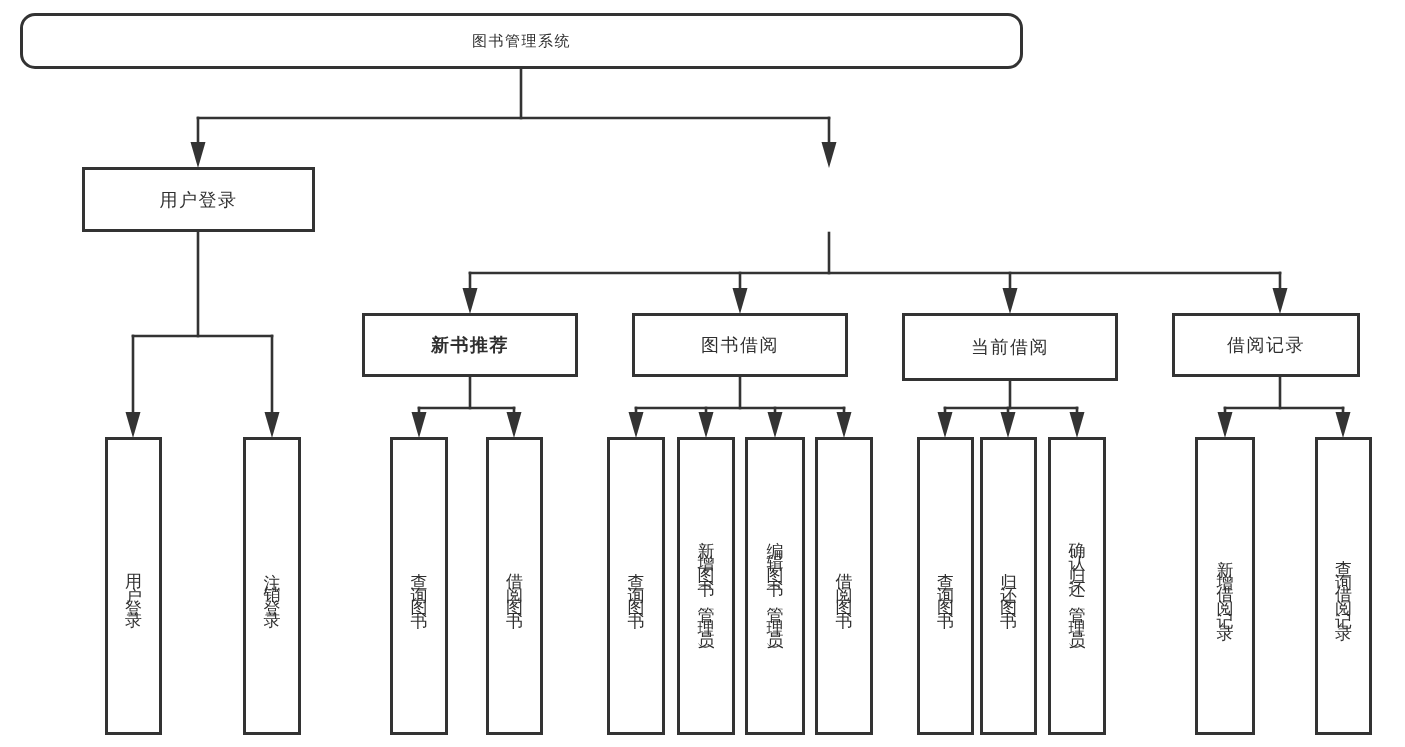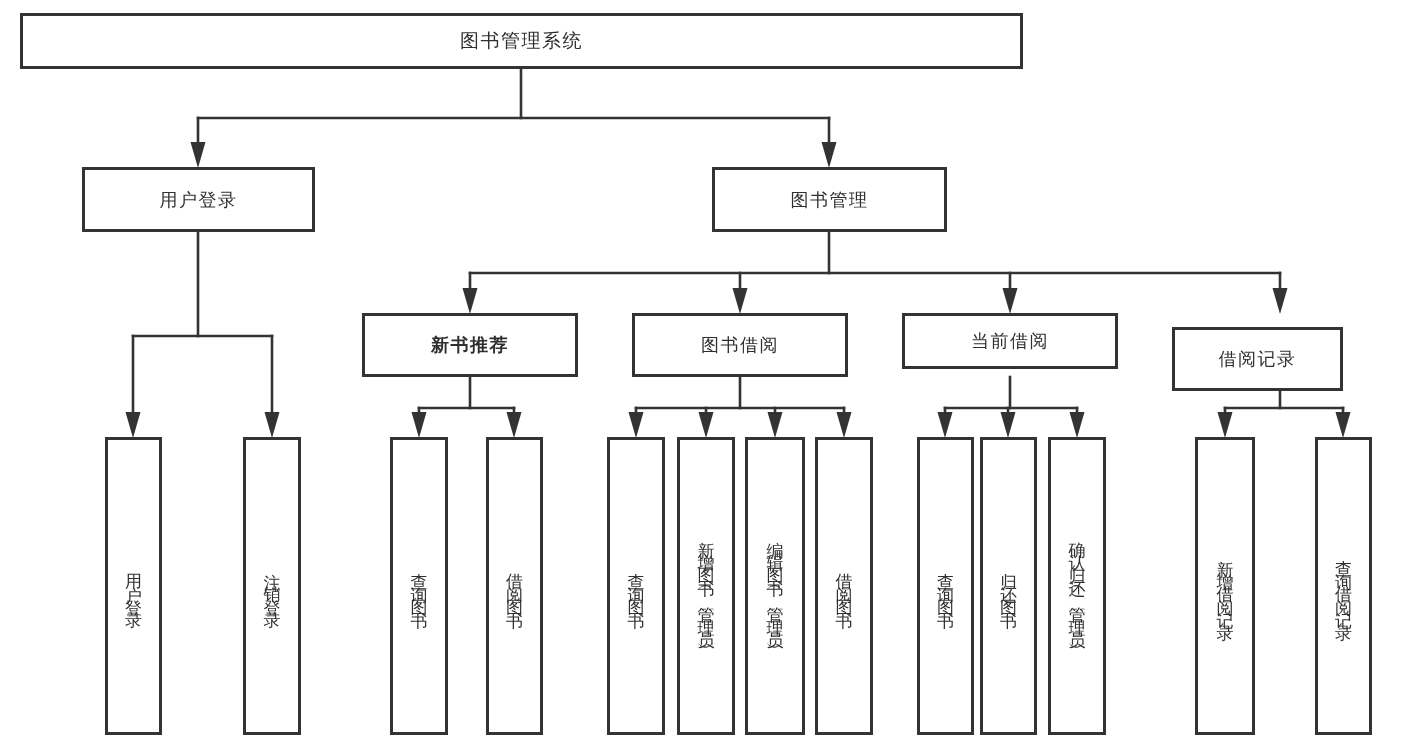--- a/index.html
+++ b/index.html
@@ -24,21 +24,21 @@
     background: #ffffff;
     display: flex;
     align-items: center;
     justify-content: center;
     color: #2f2f2f;
     font-size: 18px;
     letter-spacing: 1.5px;
     z-index: 2;
     white-space: nowrap;
   }
-  .hbox.root { font-size: 19px; }
+  .hbox.root { font-size: 15px; border-radius: 15px; }
   .vbox {
     position: absolute;
     box-sizing: border-box;
     border: 3px solid #333333;
     background: #ffffff;
     display: flex;
     align-items: center;
     justify-content: center;
     color: #2f2f2f;
     z-index: 2;
@@ -118,26 +118,25 @@
       <polygon points="1069.5,412 1084.5,412 1077,438" fill="#333333"></polygon>
       <line x1="1225" y1="408" x2="1225" y2="418" stroke="#333333" stroke-width="2.6" stroke-linecap="square"></line>
       <polygon points="1217.5,412 1232.5,412 1225,438" fill="#333333"></polygon>
       <line x1="1343" y1="408" x2="1343" y2="418" stroke="#333333" stroke-width="2.6" stroke-linecap="square"></line>
       <polygon points="1335.5,412 1350.5,412 1343,438" fill="#333333"></polygon>
     </svg>
 
   <div class="hbox root" style="left:20px; top:13px; width:1003px; height:56px;">图书管理系统</div>
 
   <div class="hbox" style="left:82px; top:167px; width:233px; height:65px;">用户登录</div>
-  <div class="hbox" style="left:712px; top:167px; width:235px; height:65px;">图书管理</div>
 
   <div class="hbox" style="left:362px; top:313px; width:216px; height:64px;font-weight:bold;">新书推荐</div>
   <div class="hbox" style="left:632px; top:313px; width:216px; height:64px;">图书借阅</div>
-  <div class="hbox" style="left:902px; top:313px; width:216px; height:56px;">当前借阅</div>
-  <div class="hbox" style="left:1172px; top:313px; width:171px; height:64px;margin-top:14px;">借阅记录</div>
+  <div class="hbox" style="left:902px; top:313px; width:216px; height:68px;">当前借阅</div>
+  <div class="hbox" style="left:1172px; top:313px; width:188px; height:64px;">借阅记录</div>
 
   <div class="vbox" style="left:105px; top:437px; width:57px; height:298px;">
     <span class="vtext">用户登录</span>
   </div>
   <div class="vbox" style="left:243px; top:437px; width:58px; height:298px;">
     <span class="vtext">注销登录</span>
   </div>
 
   <div class="vbox" style="left:390px; top:437px; width:58px; height:298px;">
     <span class="vtext">查询图书</span>

